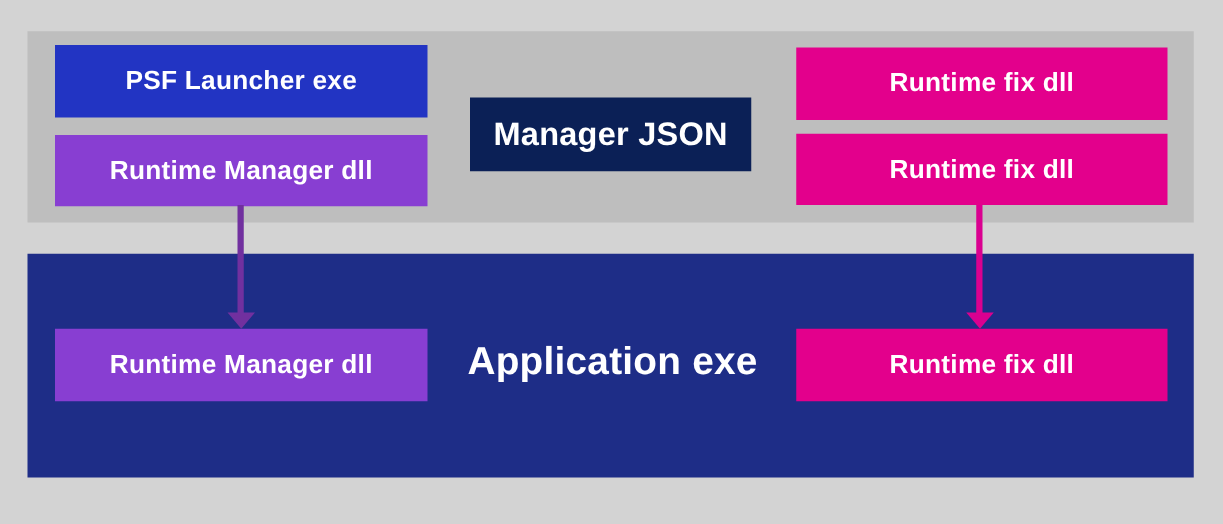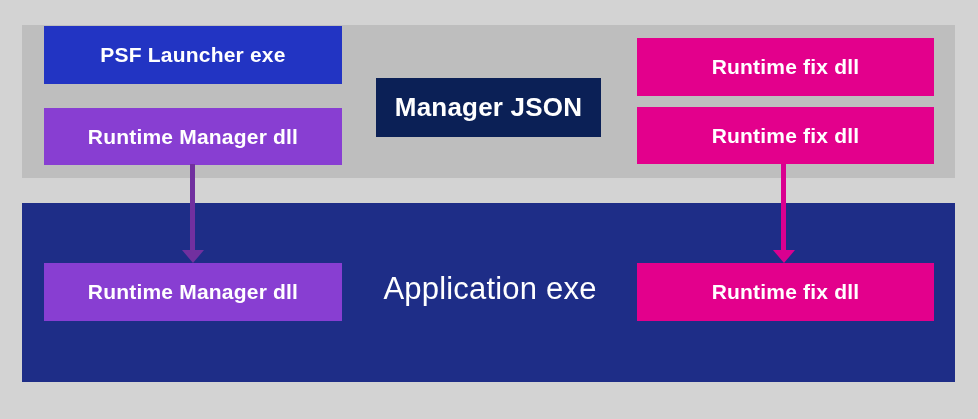--- a/index.html
+++ b/index.html
@@ -35,39 +35,39 @@
     position: absolute;
     display: flex;
     align-items: center;
     justify-content: center;
     color: #ffffff;
     font-size: 21px;
     font-weight: 600;
     letter-spacing: 0.2px;
     white-space: nowrap;
   }
-  .box-launcher   { left: 44px;  top: 26px;  width: 298px; height: 58px; background: #2234c3; }
+  .box-launcher   { left: 44px;  top: 36px;  width: 298px; height: 58px; background: #2234c3; }
   .box-manager-top{ left: 44px;  top: 108px; width: 298px; height: 57px; background: #883ed2; }
   .box-config     { left: 376px; top: 78px;  width: 225px; height: 59px; background: #0b2056; font-size: 26px; }
   .box-fix-1      { left: 637px; top: 38px;  width: 297px; height: 58px; background: #e3008c; }
   .box-fix-2      { left: 637px; top: 107px; width: 297px; height: 57px; background: #e3008c; }
   .box-manager-bot{ left: 44px;  top: 263px; width: 298px; height: 58px; background: #883ed2; }
   .box-fix-bot    { left: 637px; top: 263px; width: 297px; height: 58px; background: #e3008c; }
   .app-title {
     position: absolute;
     left: 350px;
     top: 260px;
     width: 280px;
     height: 58px;
     display: flex;
     align-items: center;
     justify-content: center;
     color: #ffffff;
     font-size: 31px;
-    font-weight: 400;
+    font-weight: 700;
     letter-spacing: 0.2px;
     white-space: nowrap;
   }
   .arrow-line {
     position: absolute;
     width: 5px;
     height: 88px;
     top: 164px;
   }
   .arrow-head {

